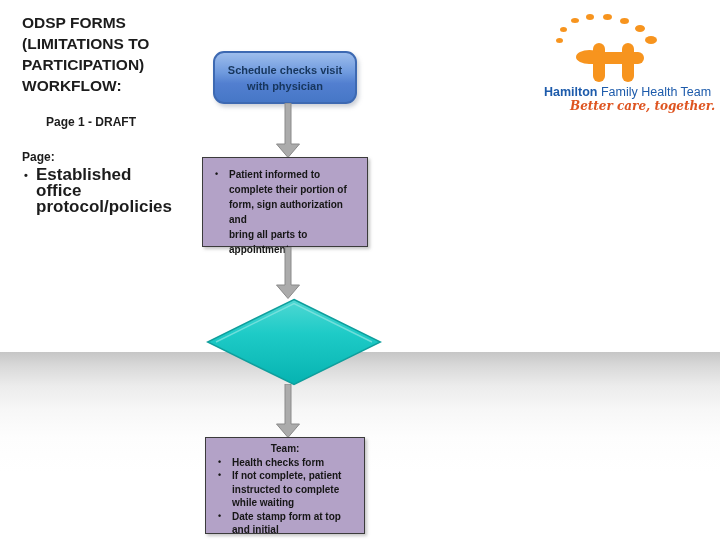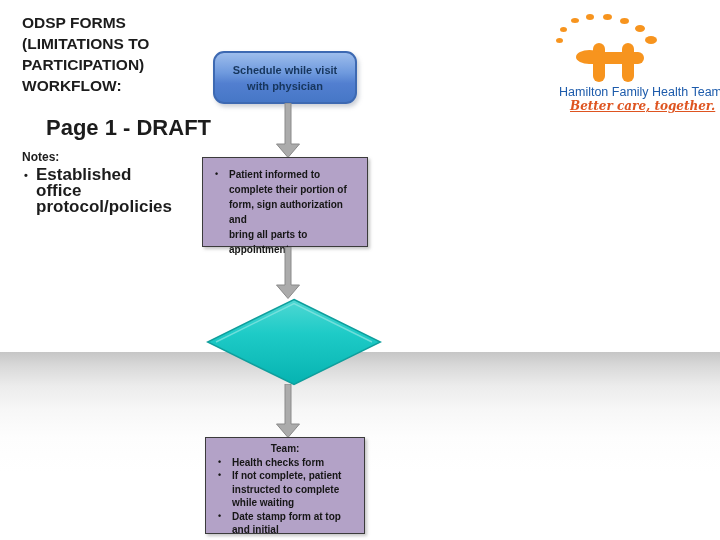--- a/index.html
+++ b/index.html
@@ -19,21 +19,21 @@
   }
 
   
   .title {
     position:absolute; left:22px; top:12px; width:220px;
     font-size:15.5px; font-weight:bold; line-height:21px; color:#1c1c1c;
     white-space:pre-line;
   }
   .subtitle {
     position:absolute; left:46px; top:115px;
-    font-size:22px; font-weight:bold; color:#1c1c1c;
+    font-size:12px; font-weight:bold; color:#1c1c1c;
   }
   .notes-heading {
     position:absolute; left:22px; top:150px;
     font-size:12px; font-weight:bold; color:#1c1c1c;
   }
   .notes-item {
     position:absolute; left:22px; top:167px; width:130px;
     font-size:17px; font-weight:bold; line-height:16px; color:#1c1c1c;
     padding-left:14px;
   }
@@ -54,25 +54,25 @@
   .d3 { left:31px;  top:8px;  width:8px;  height:5px; }
   .d4 { left:46px;  top:4px;  width:8px;  height:6px; }
   .d5 { left:63px;  top:4px;  width:9px;  height:6px; }
   .d6 { left:80px;  top:8px;  width:9px;  height:6px; }
   .d7 { left:95px;  top:15px; width:10px; height:7px; }
   .d8 { left:105px; top:26px; width:12px; height:8px; }
   .logo-text {
     position:absolute; left:4px; top:75px; width:152px;
     font-size:12.5px; color:#1D5BAB; white-space:nowrap;
   }
-  .logo-text .brand-bold { font-weight:normal;margin-left:15px; }
+  .logo-text .brand-bold { font-weight:bold; }
   .logo-tagline {
     position:absolute; left:30px; top:89px; width:126px; text-align:right;
     font-family:"DejaVu Serif", serif; font-style:italic; font-weight:bold;
-    font-size:12px; color:#DE5420; white-space:nowrap;text-decoration:underline;
+    font-size:12px; color:#DE5420; white-space:nowrap;
   }
 
   
   .node-label { white-space:pre-line; }
 
   .node-schedule {
     position:absolute; left:213px; top:51px; width:144px; height:53px;
     border-radius:11px;
     background:linear-gradient(180deg,#9dbdec 0%,#6f9ade 40%,#527fd0 62%,#4677c7 100%);
     border:2px solid #3d69b2;
@@ -113,21 +113,21 @@
 
 <div class="slide">
 
   <div class="bg-band"></div>
 
   <div class="title">ODSP FORMS
 (LIMITATIONS TO
 PARTICIPATION)
 WORKFLOW:</div>
   <div class="subtitle">Page 1 - DRAFT</div>
-  <div class="notes-heading">Notes:</div>
+  <div class="notes-heading">Page:</div>
   <div class="notes-item">
     <span class="marker"></span>
     <span class="notes-text">Established office
 protocol/policies</span>
   </div>
 
   <div class="logo">
     <span class="dot d1"></span>
     <span class="dot d2"></span>
     <span class="dot d3"></span>
@@ -140,21 +140,21 @@
     <span class="bar bar-right"></span>
     <span class="bar bar-cross"></span>
     <span class="dot h-ellipse"></span>
     <div class="logo-text">
       <span class="brand-bold">Hamilton</span><span> Family Health Team</span>
     </div>
     <div class="logo-tagline">Better care, together.</div>
   </div>
 
   <div class="node-schedule">
-    <span class="node-label">Schedule while visit
+    <span class="node-label">Schedule checks visit
 with physician</span>
   </div>
 
   <svg class="flow-arrow arrow-1" viewBox="0 0 26 55">
     <path d="M10 0 L16 0 L16 41 L24.5 41 L13 54.5 L1.5 41 L10 41 Z" fill="#ababab" stroke="#8a8a8a" stroke-width="1"></path>
   </svg>
 
   <div class="purple-box node-inform">
     <ul class="bullet-list">
       <li>

